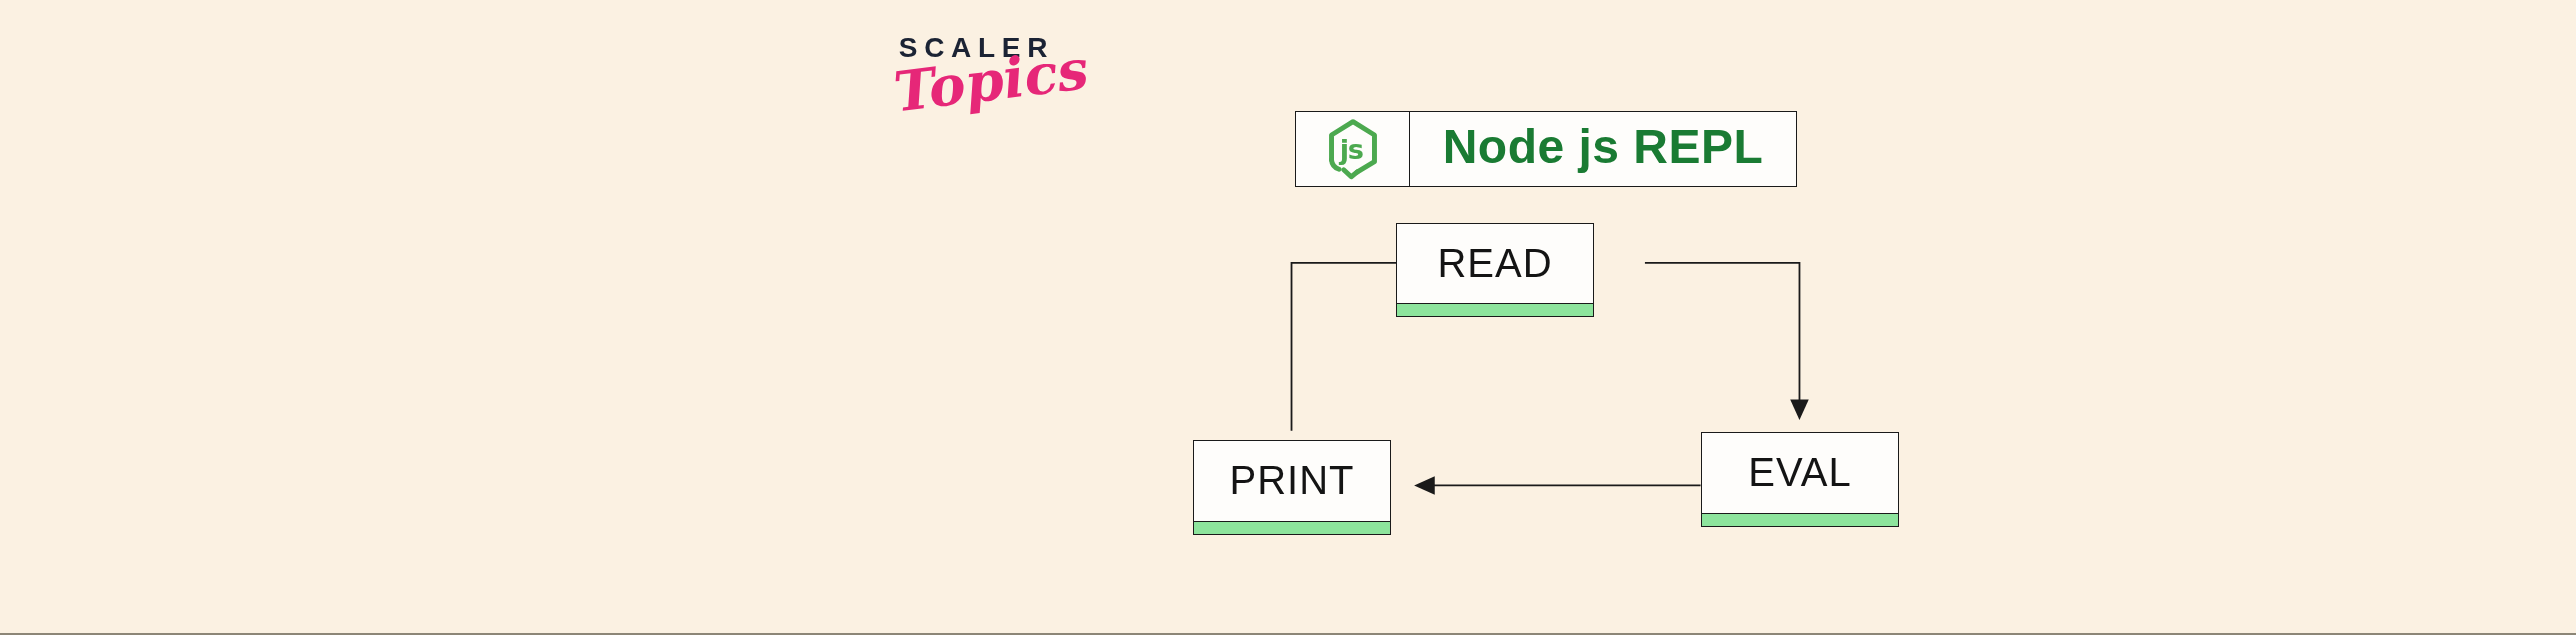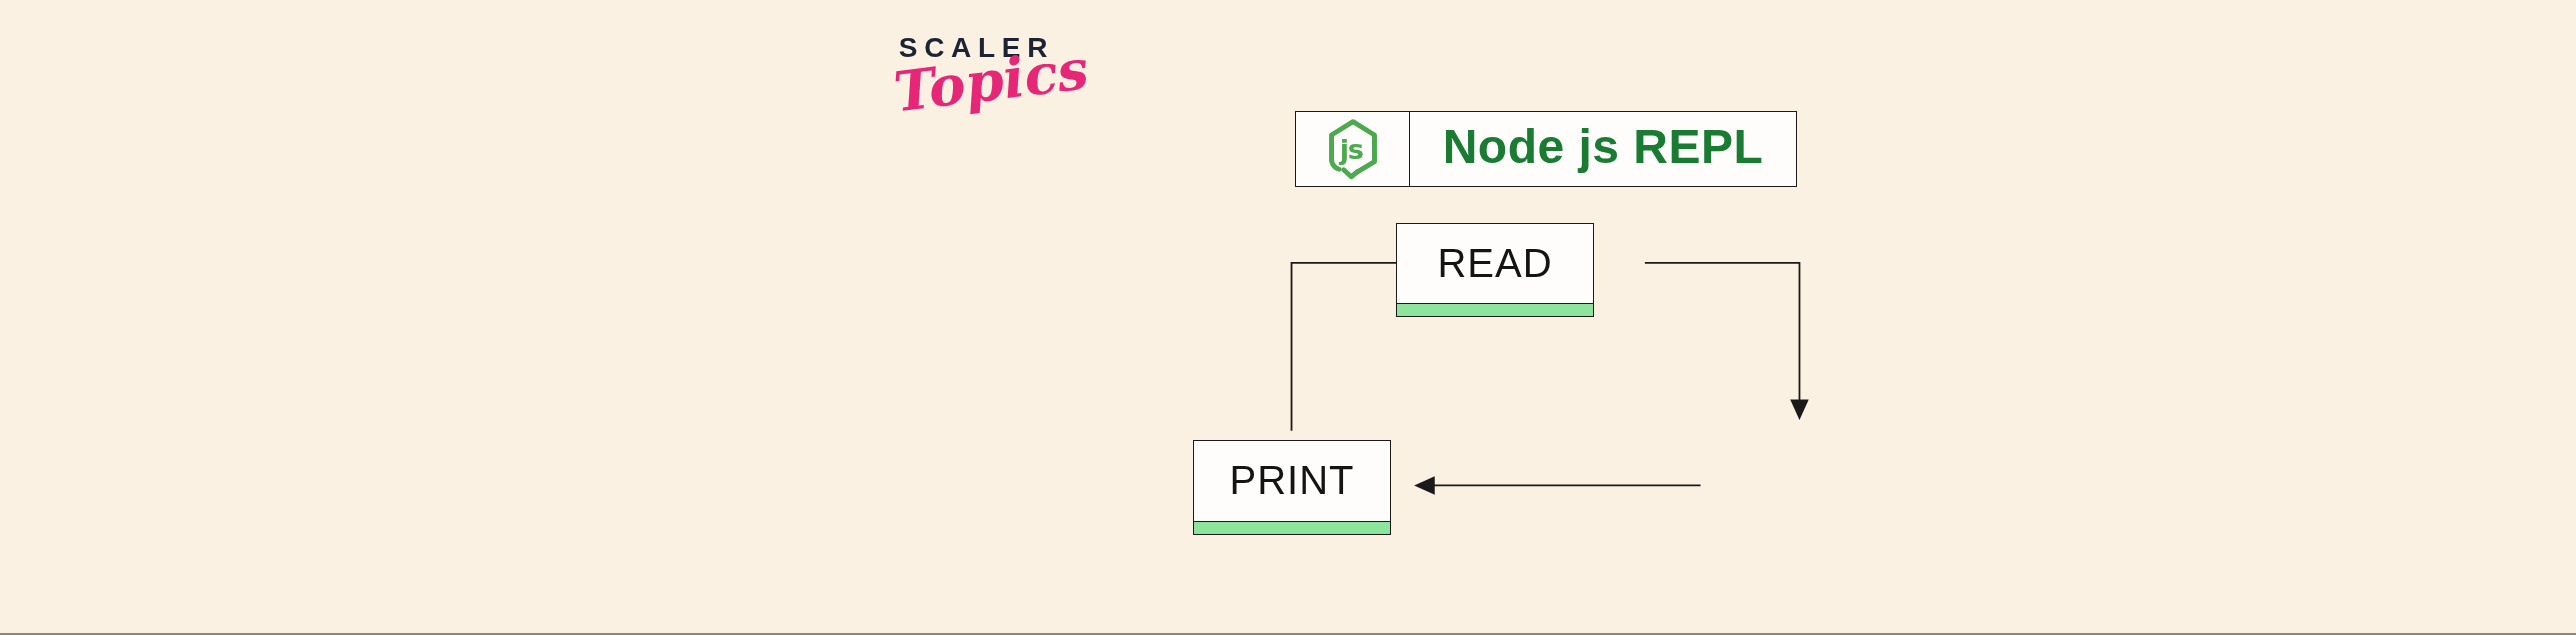--- a/index.html
+++ b/index.html
@@ -166,17 +166,21 @@
   <div class="node node-read">
     <div class="node-label">READ</div>
     <div class="node-bar"></div>
   </div>
 
   <div class="node node-print">
     <div class="node-label">PRINT</div>
     <div class="node-bar"></div>
   </div>
 
+  <div class="node node-eval">
+    <div class="node-label">EVAL</div>
+    <div class="node-bar"></div>
+  </div>
 
   <div class="bottom-line"></div>
 
 </div>
 
 
 </body></html>

